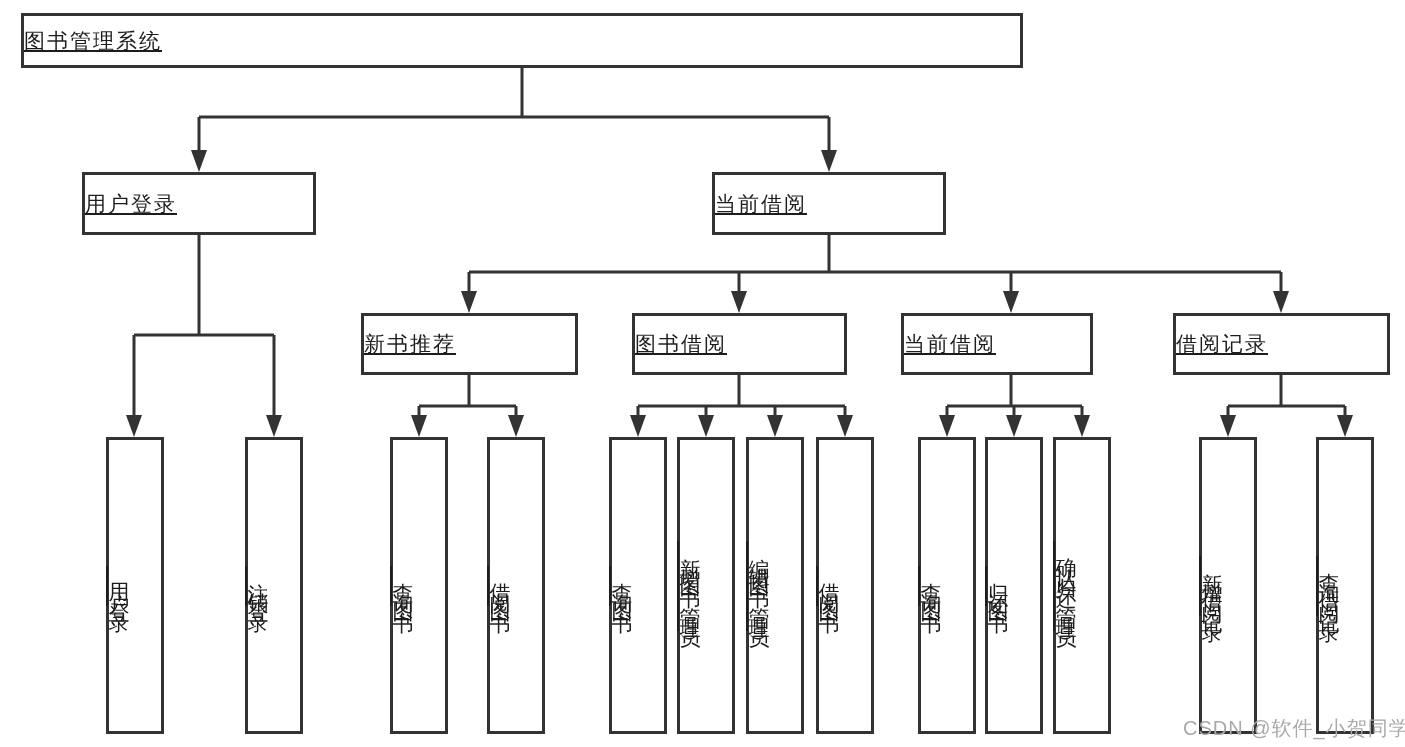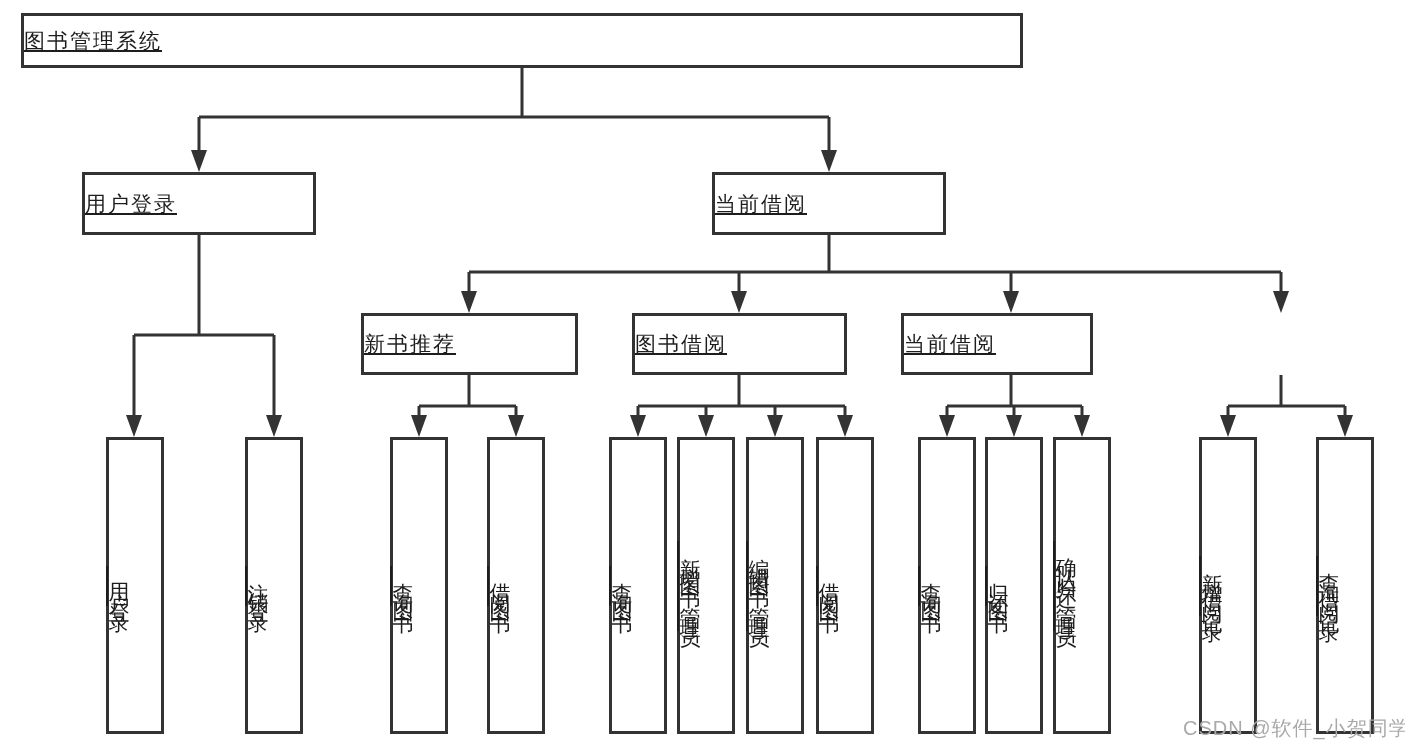--- a/index.html
+++ b/index.html
@@ -99,20 +99,23 @@
 
   <div class="box" style="left:632px;top:313px;width:215px;height:62px">
     <span class="hlabel">图书借阅</span>
   </div>
   <div class="box" style="left:361px;top:313px;width:217px;height:62px">
     <span class="hlabel">新书推荐</span>
   </div>
   <div class="box" style="left:901px;top:313px;width:192px;height:62px">
     <span class="hlabel">当前借阅</span>
   </div>
+  <div class="box" style="left:1173px;top:313px;width:217px;height:62px">
+    <span class="hlabel">借阅记录</span>
+  </div>
 
   <div class="box leaf" style="left:106px;top:437px;width:58px;height:297px">
     <span class="vlabel">用户登录</span>
   </div>
   <div class="box leaf" style="left:245px;top:437px;width:58px;height:297px">
     <span class="vlabel">注销登录</span>
   </div>
 
   <div class="box leaf" style="left:390px;top:437px;width:58px;height:297px">
     <span class="vlabel">查询图书</span>

